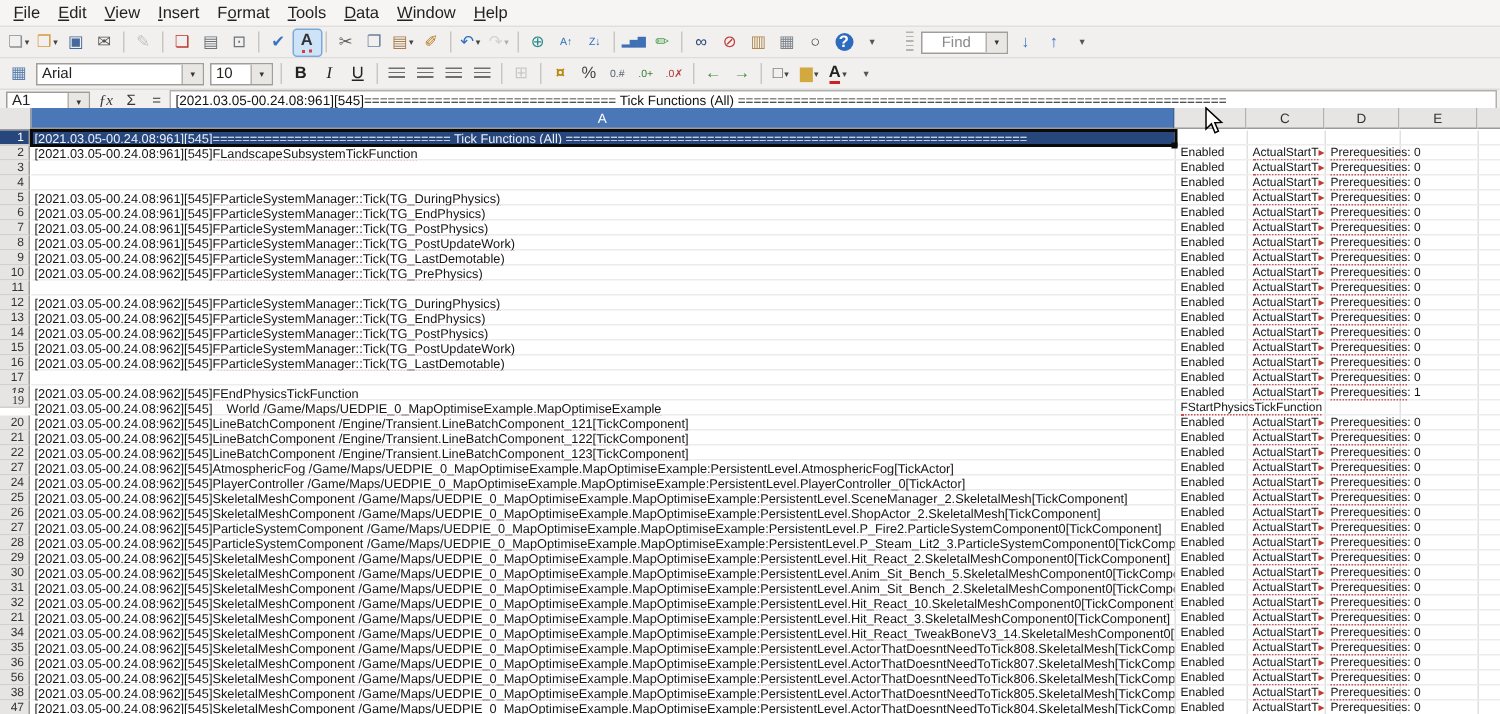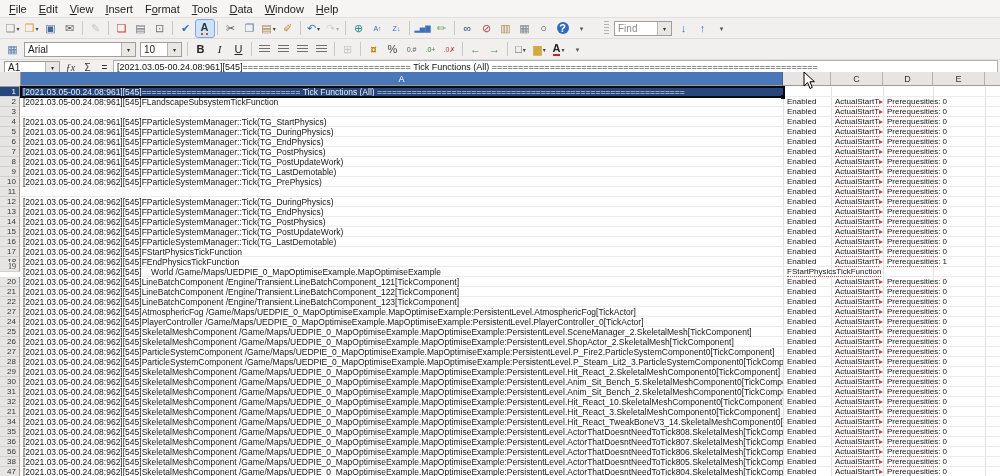--- a/index.html
+++ b/index.html
@@ -171,21 +171,21 @@
       </div>
       <div class="tbtn">
         <span class="g round" style="color: rgb(255, 255, 255);">?</span>
       </div>
       <div class="tbtn">
         <span class="g" style="color: rgb(85, 85, 85); font-size: 7px;">▾</span>
       </div>
       <div class="findgroup">
         <div class="grip"></div>
         <div class="combo" style="width: 58px;">
-          <span class="cval" style="color: rgb(138, 138, 138);">Find</span>
+          <span class="cval" style="color: rgb(138, 138, 138); text-align: center;">Find</span>
           <span class="arrow">▾</span>
         </div>
         <div class="tbtn">
           <span class="g" style="color: rgb(58, 116, 192);">↓</span>
         </div>
         <div class="tbtn">
           <span class="g" style="color: rgb(58, 116, 192);">↑</span>
         </div>
         <div class="tbtn">
           <span class="g" style="color: rgb(85, 85, 85); font-size: 7px;">▾</span>
@@ -306,21 +306,20 @@
         <div class="cell" style="left: 862px; padding-left: 4px;"><span class="sp">Prerequesities</span><span>: 0</span></div>
       </div>
       <div class="rhdr" style="top: 35px;">3</div>
       <div class="row" style="top: 35px;">
         <div class="cell clip" style="left: 762px; padding-left: 4px; width: 44px;"><span>Enabled</span></div>
         <div class="cell clip" style="left: 810px; width: 52px; padding-left: 4px; box-sizing: border-box; position: absolute;"><span class="sp">ActualStartT</span><span class="ovf"></span></div>
         <div class="cell" style="left: 862px; padding-left: 4px;"><span class="sp">Prerequesities</span><span>: 0</span></div>
       </div>
       <div class="rhdr" style="top: 45px;">4</div>
       <div class="row" style="top: 45px;">
-        <div class="ca"><span>[2021.03.05-00.24.08:961][545]</span><span class="sp">FParticleSystemManager::Tick(TG_StartPhysics)</span></div>
         <div class="cell clip" style="left: 762px; padding-left: 4px; width: 44px;"><span>Enabled</span></div>
         <div class="cell clip" style="left: 810px; width: 52px; padding-left: 4px; box-sizing: border-box; position: absolute;"><span class="sp">ActualStartT</span><span class="ovf"></span></div>
         <div class="cell" style="left: 862px; padding-left: 4px;"><span class="sp">Prerequesities</span><span>: 0</span></div>
       </div>
       <div class="rhdr" style="top: 55px;">5</div>
       <div class="row" style="top: 55px;">
         <div class="ca"><span>[2021.03.05-00.24.08:961][545]</span><span class="sp">FParticleSystemManager::Tick(TG_DuringPhysics)</span></div>
         <div class="cell clip" style="left: 762px; padding-left: 4px; width: 44px;"><span>Enabled</span></div>
         <div class="cell clip" style="left: 810px; width: 52px; padding-left: 4px; box-sizing: border-box; position: absolute;"><span class="sp">ActualStartT</span><span class="ovf"></span></div>
         <div class="cell" style="left: 862px; padding-left: 4px;"><span class="sp">Prerequesities</span><span>: 0</span></div>
@@ -396,21 +395,20 @@
       </div>
       <div class="rhdr" style="top: 165px;">16</div>
       <div class="row" style="top: 165px;">
         <div class="ca"><span>[2021.03.05-00.24.08:962][545]</span><span class="sp">FParticleSystemManager::Tick(TG_LastDemotable)</span></div>
         <div class="cell clip" style="left: 762px; padding-left: 4px; width: 44px;"><span>Enabled</span></div>
         <div class="cell clip" style="left: 810px; width: 52px; padding-left: 4px; box-sizing: border-box; position: absolute;"><span class="sp">ActualStartT</span><span class="ovf"></span></div>
         <div class="cell" style="left: 862px; padding-left: 4px;"><span class="sp">Prerequesities</span><span>: 0</span></div>
       </div>
       <div class="rhdr" style="top: 175px;">17</div>
       <div class="row" style="top: 175px;">
-        <div class="ca"><span>[2021.03.05-00.24.08:962][545]</span><span class="sp">FStartPhysicsTickFunction</span></div>
         <div class="cell clip" style="left: 762px; padding-left: 4px; width: 44px;"><span>Enabled</span></div>
         <div class="cell clip" style="left: 810px; width: 52px; padding-left: 4px; box-sizing: border-box; position: absolute;"><span class="sp">ActualStartT</span><span class="ovf"></span></div>
         <div class="cell" style="left: 862px; padding-left: 4px;"><span class="sp">Prerequesities</span><span>: 0</span></div>
       </div>
       <div class="rhdr" style="top: 185px; font-style: italic;">18</div>
       <div class="row" style="top: 185px;">
         <div class="ca"><span>[2021.03.05-00.24.08:962][545]</span><span class="sp">FEndPhysicsTickFunction</span></div>
         <div class="cell clip" style="left: 762px; padding-left: 4px; width: 44px;"><span>Enabled</span></div>
         <div class="cell clip" style="left: 810px; width: 52px; padding-left: 4px; box-sizing: border-box; position: absolute;"><span class="sp">ActualStartT</span><span class="ovf"></span></div>
         <div class="cell" style="left: 862px; padding-left: 4px;"><span class="sp">Prerequesities</span><span>: 1</span></div>

